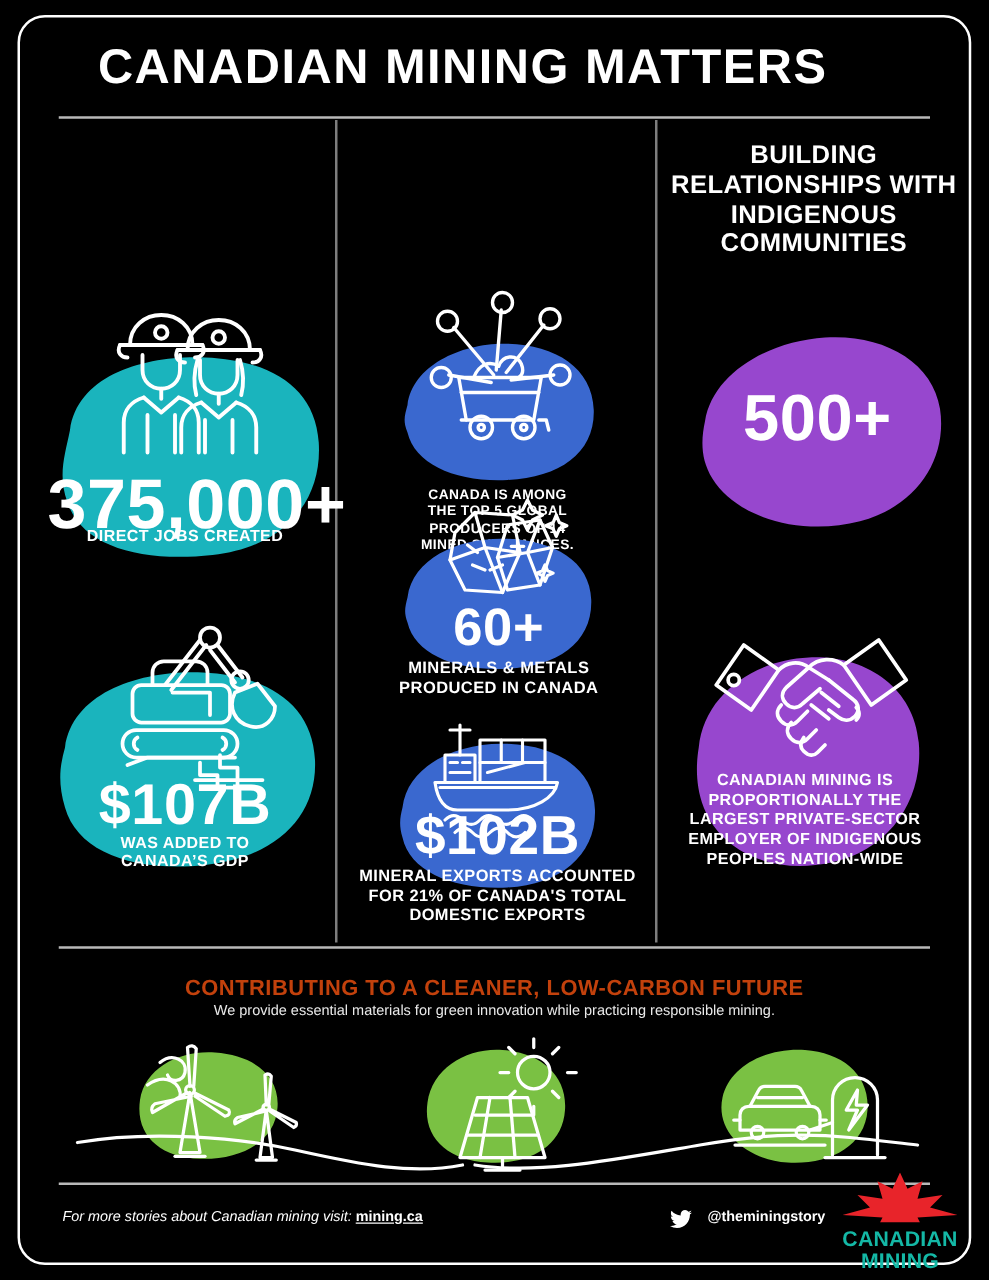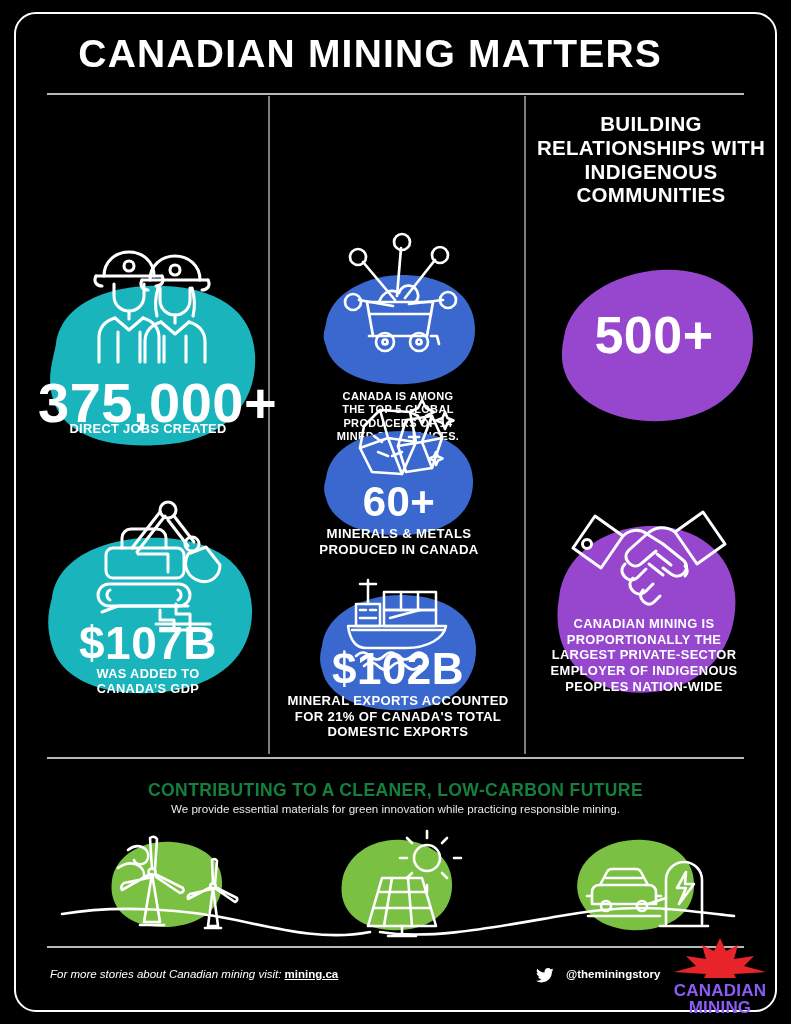--- a/index.html
+++ b/index.html
@@ -100,21 +100,21 @@
     color:#fff;
     font-weight:bold;
     font-size:12.8px;
     line-height:1.18;
     letter-spacing:0.35px;
   }
 
   
   .bottom-title {
     position:absolute; left:0; top:780px; width:791px;
-    text-align:center; color:#15803d; font-weight:bold;
+    text-align:center; color:#c2410c; font-weight:bold;
     font-size:17.5px; letter-spacing:0.4px;
   }
   .bottom-sub {
     position:absolute; left:0; top:802px; width:791px;
     text-align:center; color:#e9e9e9;
     font-size:11.6px;
   }
 
   
   .foot-left {
@@ -122,21 +122,21 @@
     color:#ffffff; font-size:11.5px; font-style:italic;
   }
   .foot-left b { font-style:normal; font-weight:bold; text-decoration:underline; }
   .foot-handle {
     position:absolute; left:566px; top:968px;
     color:#fff; font-size:11.5px; font-weight:bold;
   }
   .twitter-ic { position:absolute; left:536px; top:968px; }
   .logo { position:absolute; left:672px; top:938px; width:96px; text-align:center; }
   .logo-txt {
-    color:#8b5cf6; font-weight:bold; font-size:17px;
+    color:#14b8a6; font-weight:bold; font-size:17px;
     line-height:1.02; letter-spacing:0.2px;
   }
 </style>
 </head>
 <body>
 
 <div id="poster">
 
   <div class="frame"></div>
 

